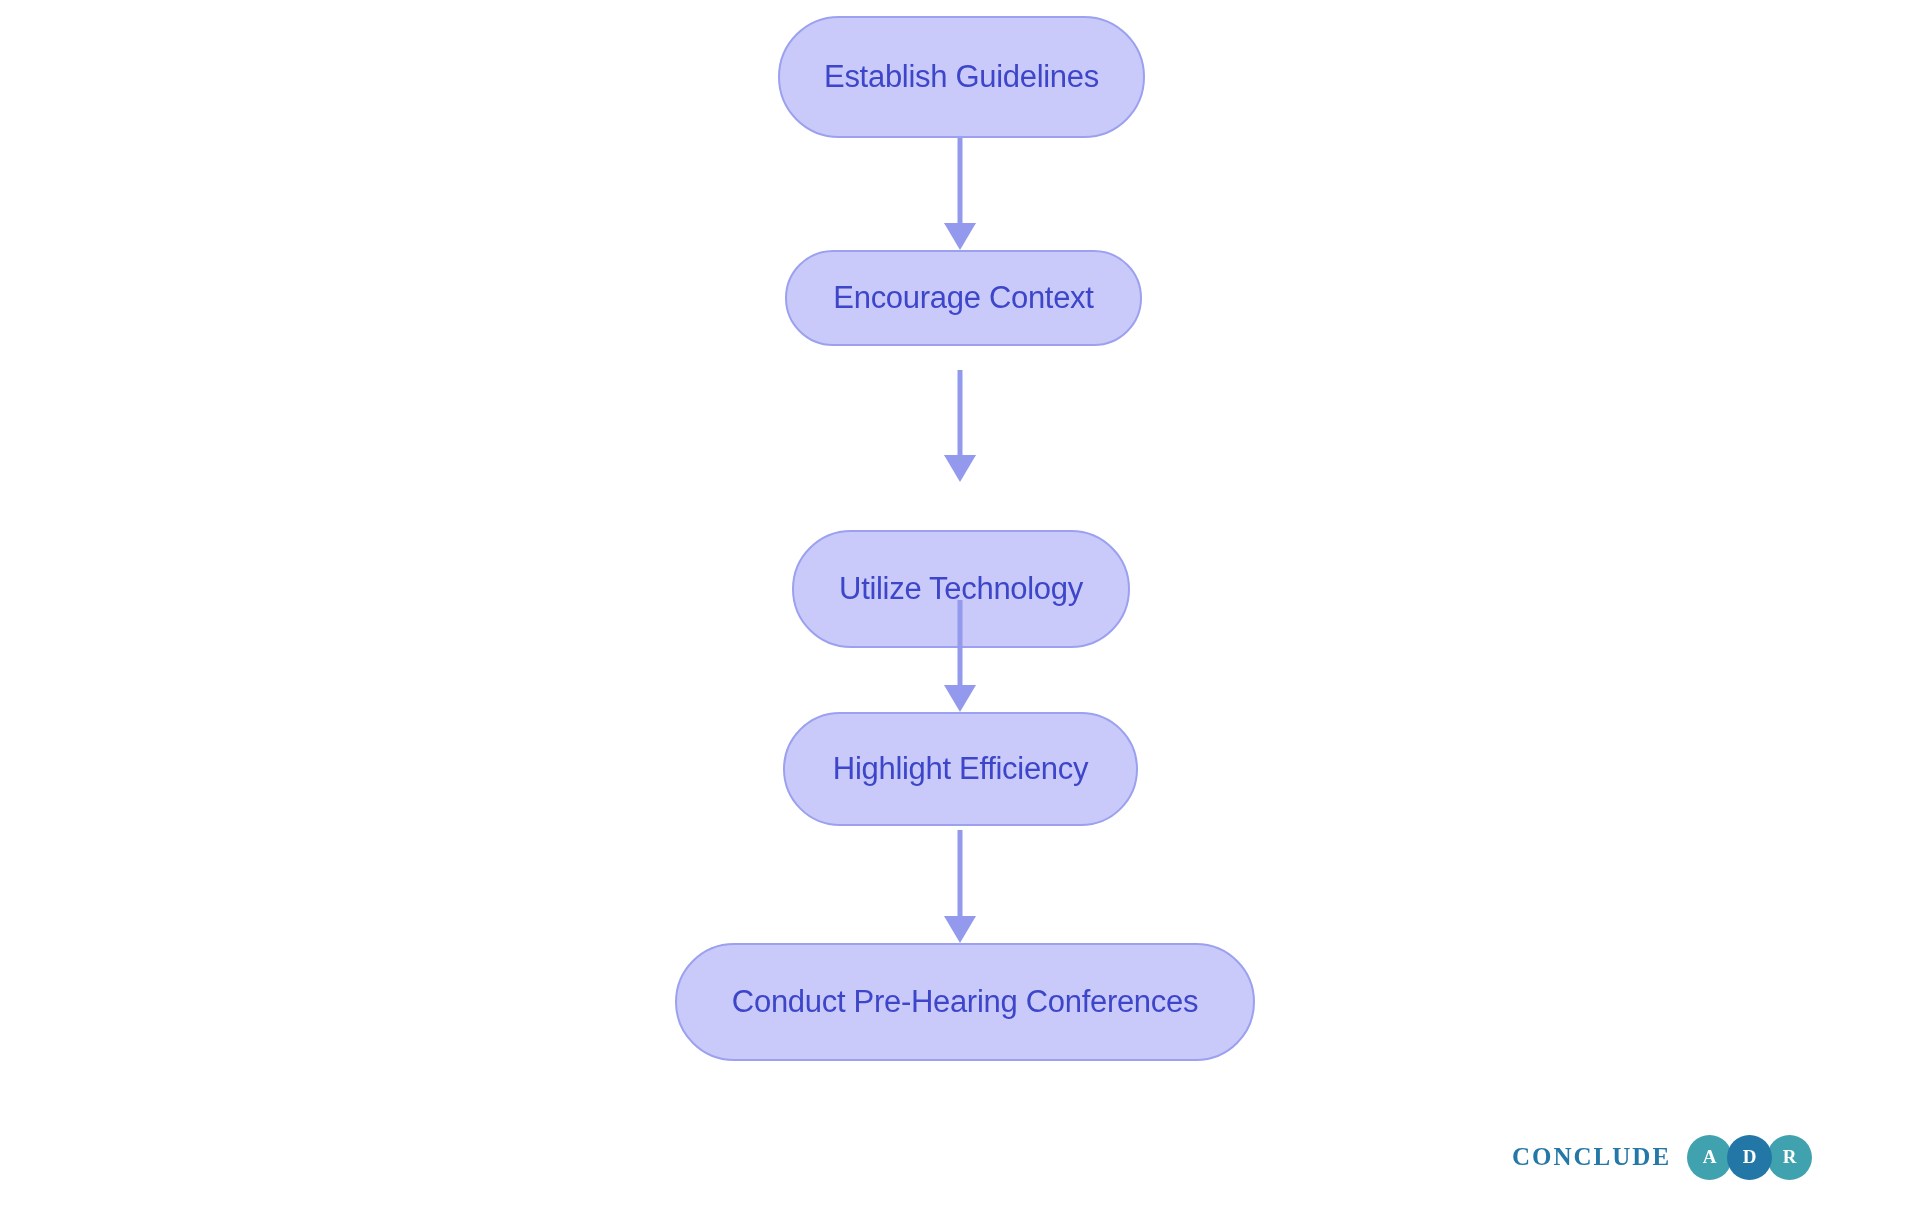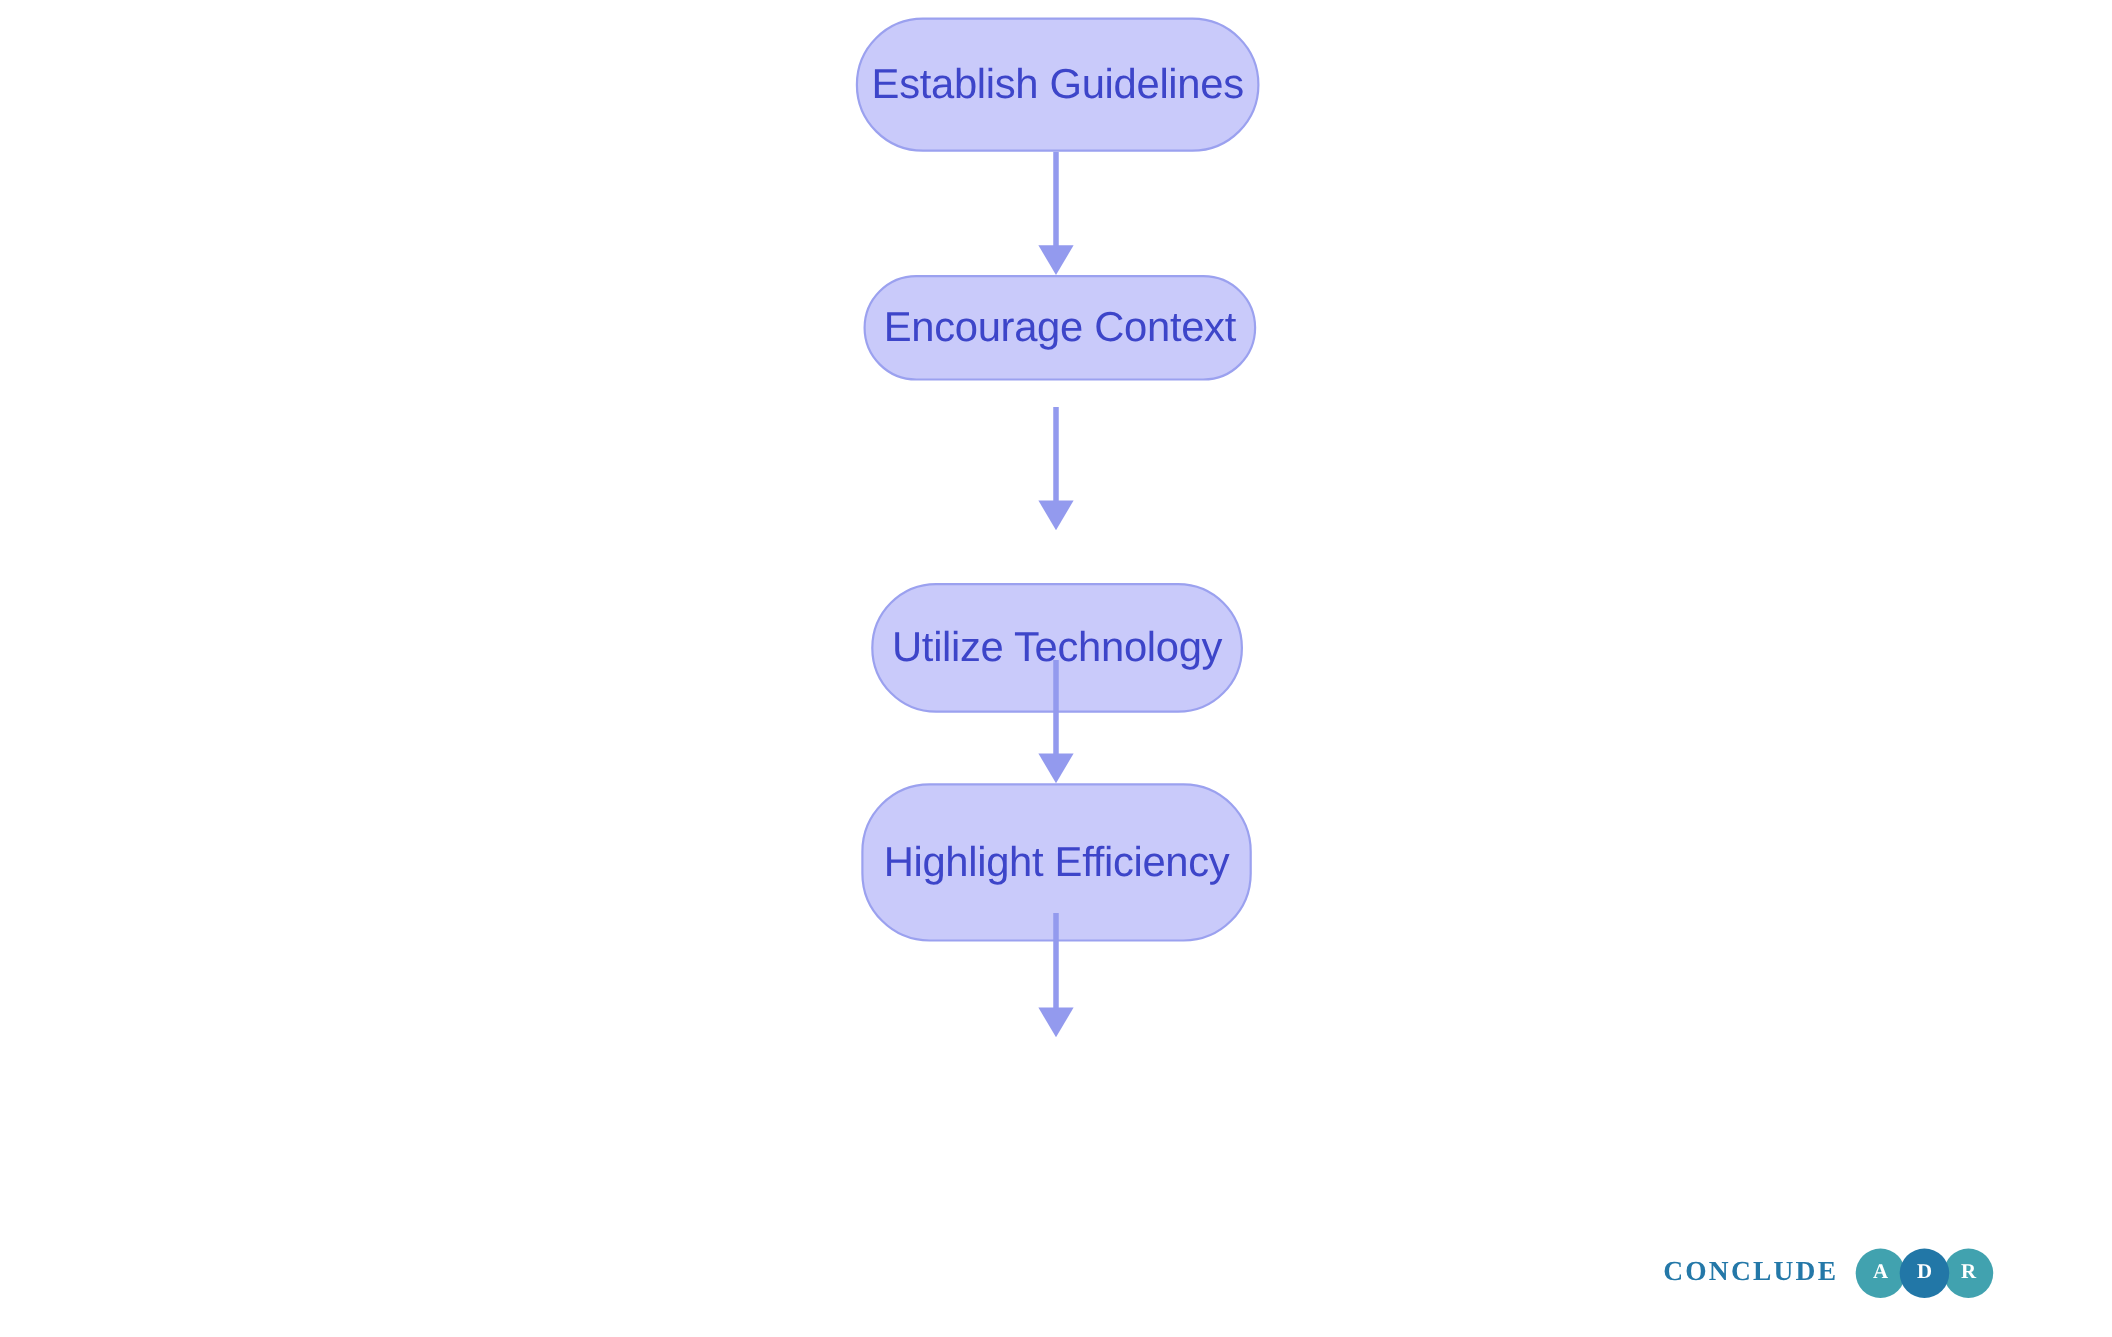--- a/index.html
+++ b/index.html
@@ -19,29 +19,29 @@
   .node {
     position: absolute;
     box-sizing: border-box;
     display: flex;
     align-items: center;
     justify-content: center;
     background: #c9cafa;
     border: 2px solid #9ba1ef;
     border-radius: 62px;
     color: #3d45c9;
-    font-size: 38px;
+    font-size: 31px;
     letter-spacing: -0.3px;
     white-space: nowrap;
     font-family: "Liberation Sans", sans-serif;
   }
   #node-1 { left: 778px; top: 16px;  width: 367px; height: 122px; }
   #node-2 { left: 785px; top: 250px; width: 357px; height: 96px; }
   #node-3 { left: 792px; top: 482px; width: 338px; height: 118px; margin-top: 48px; }
-  #node-4 { left: 783px; top: 712px; width: 355px; height: 144px; }
+  #node-4 { left: 783px; top: 712px; width: 355px; height: 114px; }
   #node-5 { left: 675px; top: 943px; width: 580px; height: 118px; }
 
   
   .arrow {
     position: absolute;
     left: 944px;
     width: 32px;
   }
   #arrow-1 { top: 138px; height: 112px; }
   #arrow-2 { top: 370px; height: 112px; }
@@ -128,20 +128,21 @@
     <div class="arrow-head"></div>
   </div>
 
   <div class="node" id="node-4">Highlight Efficiency</div>
 
   <div class="arrow" id="arrow-4">
     <div class="arrow-line"></div>
     <div class="arrow-head"></div>
   </div>
 
+  <div class="node" id="node-5">Conduct Pre-Hearing Conferences</div>
 
   <div class="logo">
     <span class="logo-word">CONCLUDE</span>
     <span class="badge badge-a">A</span>
     <span class="badge badge-d">D</span>
     <span class="badge badge-r">R</span>
   </div>
 
 </div>
 

